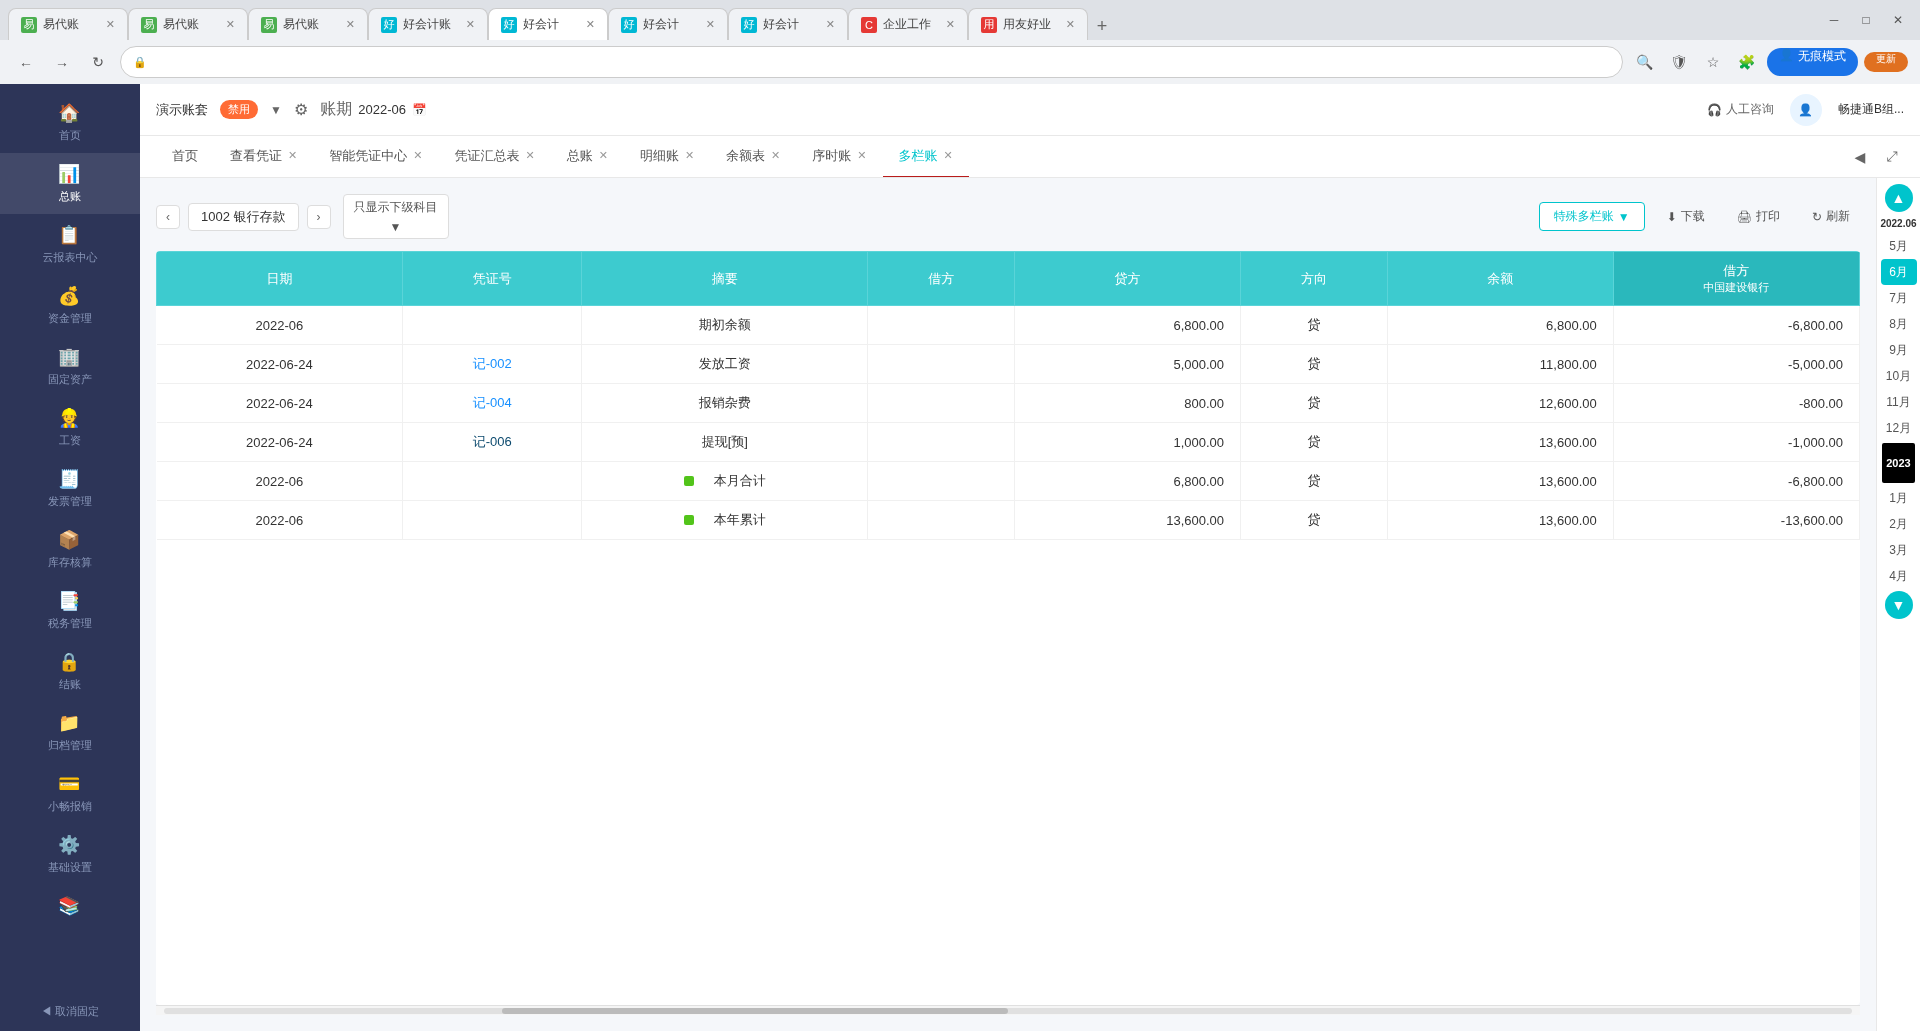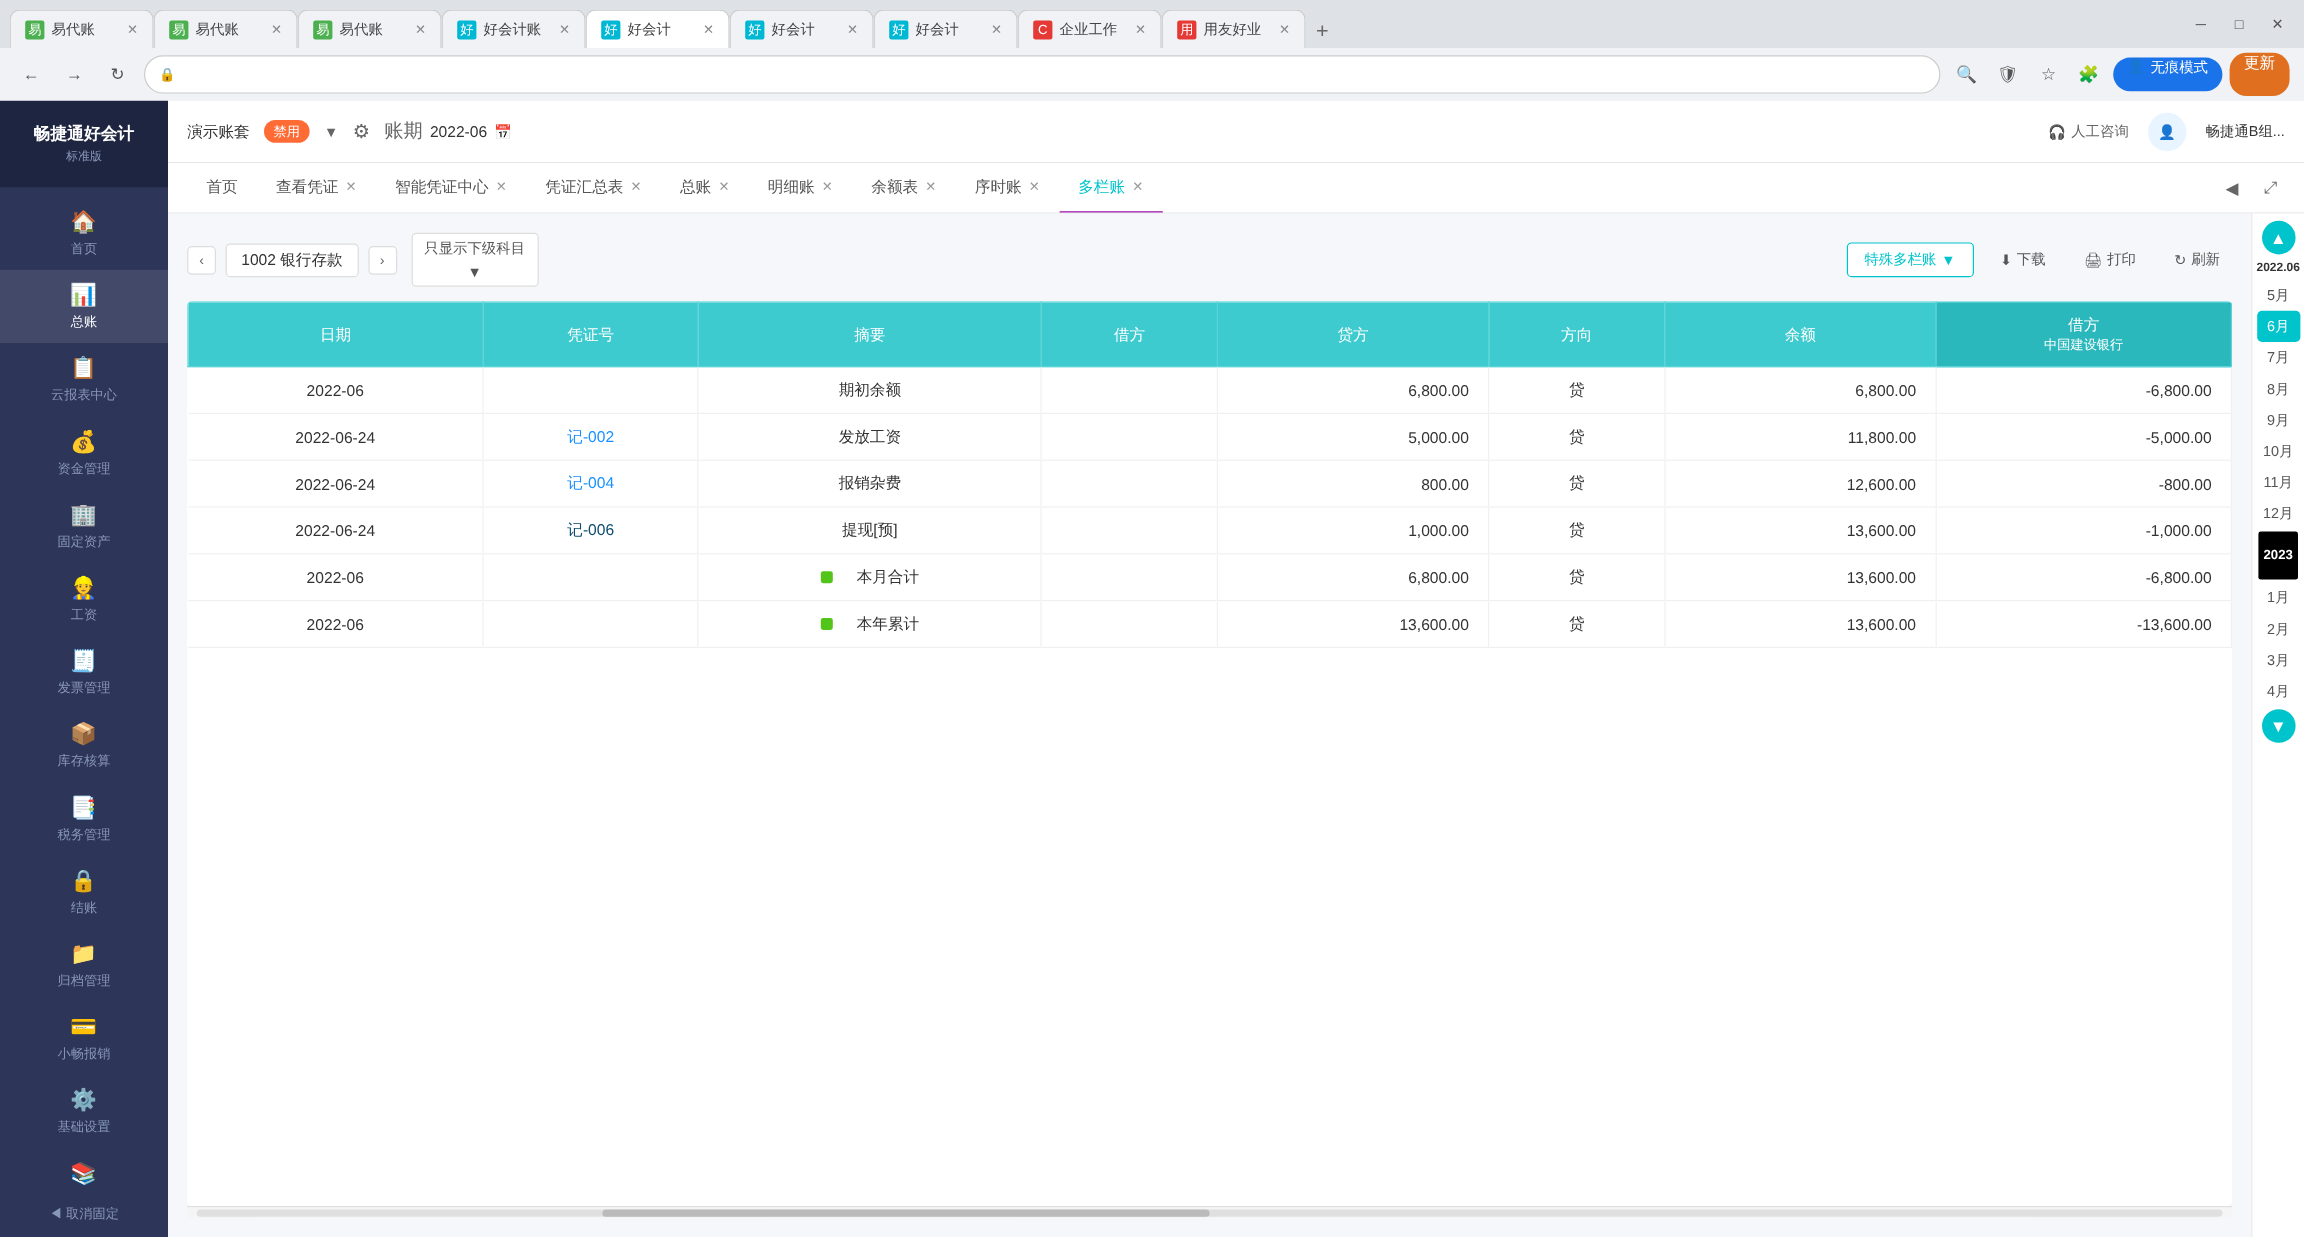--- a/index.html
+++ b/index.html
@@ -17,21 +17,21 @@
     .win-btn { width: 28px; height: 24px; display: flex; align-items: center; justify-content: center; font-size: 12px; cursor: pointer; color: #555; }
 
     
     .address-bar-row { background: #f0f2f5; height: 44px; display: flex; align-items: center; padding: 4px 12px; gap: 8px; }
     .nav-btn { width: 28px; height: 28px; display: flex; align-items: center; justify-content: center; color: #555; font-size: 14px; border-radius: 50%; cursor: pointer; }
     .address-bar { flex: 1; height: 32px; background: #fff; border: 1px solid #ccc; border-radius: 16px; display: flex; align-items: center; padding: 0 12px; font-size: 12px; color: #333; gap: 6px; }
     .address-bar .lock-icon { color: #5c9a40; font-size: 11px; }
     .address-text { flex: 1; font-size: 12px; color: #333; white-space: nowrap; overflow: hidden; text-overflow: ellipsis; }
     .browser-right-controls { display: flex; align-items: center; gap: 6px; }
     .profile-btn { height: 28px; padding: 0 12px; background: #1a73e8; color: #fff; border-radius: 14px; font-size: 12px; display: flex; align-items: flex-start; gap: 4px; cursor: pointer; }
-    .update-btn { height: 36px; padding: 0 12px; background: #e07020; color: #fff; border-radius: 14px; font-size: 13px; cursor: pointer; }
+    .update-btn { height: 20px; padding: 0 12px; background: #e07020; color: #fff; border-radius: 14px; font-size: 10px; cursor: pointer; }
 
     
     .app-layout { display: flex; height: calc(1031px - 84px); }
 
     
     .sidebar { width: 140px; background: #2d3558; display: flex; flex-direction: column; overflow: hidden; flex-shrink: 0; }
     .sidebar-logo { height: 72px; background: #1e2540; display: flex; flex-direction: column; align-items: center; justify-content: center; gap: 2px; }
     .logo-text { color: #fff; font-size: 14px; font-weight: bold; }
     .logo-sub { color: #8896b8; font-size: 10px; }
     .sidebar-nav { flex: 1; overflow-y: auto; padding: 8px 0; }
@@ -54,21 +54,21 @@
     .period-value { font-size: 13px; color: #333; font-weight: 500; }
     .period-calendar-icon { color: #666; cursor: pointer; }
     .header-right { margin-left: auto; display: flex; align-items: center; gap: 16px; }
     .ai-consult { display: flex; align-items: center; gap: 4px; color: #666; font-size: 12px; cursor: pointer; }
     .user-avatar { width: 32px; height: 32px; border-radius: 50%; background: #e8f4ff; display: flex; align-items: center; justify-content: center; overflow: hidden; cursor: pointer; }
     .user-name { font-size: 12px; color: #333; cursor: pointer; }
 
     
     .content-tabs { background: #fff; border-bottom: 1px solid #e8e8e8; display: flex; align-items: center; padding: 0 16px; height: 42px; overflow: hidden; }
     .content-tab { padding: 0 16px; height: 42px; display: flex; align-items: center; font-size: 13px; color: #555; cursor: pointer; white-space: nowrap; gap: 6px; border-bottom: 2px solid transparent; }
-    .content-tab.active { color: #00c4cc; border-bottom: 2px solid #a21caf; }
+    .content-tab.active { color: #00c4cc; border-bottom: 2px solid #b91c1c; }
     .content-tab .tab-x { font-size: 11px; color: #999; cursor: pointer; }
     .tab-collapse-btn { margin-left: auto; display: flex; align-items: center; gap: 8px; }
     .tab-icon-btn { width: 24px; height: 24px; display: flex; align-items: center; justify-content: center; color: #666; cursor: pointer; font-size: 14px; }
 
     
     .page-content { flex: 1; overflow: hidden; background: #f5f7fa; display: flex; }
     .ledger-area { flex: 1; display: flex; flex-direction: column; padding: 16px; overflow: hidden; }
 
     
     .ledger-toolbar { display: flex; align-items: center; gap: 12px; margin-bottom: 12px; }
@@ -181,24 +181,20 @@
       <span>👤</span>
       <span>无痕模式</span>
     </div>
     <div class="update-btn">更新</div>
   </div>
 </div>
 
 <div class="app-layout">
 
   <div class="sidebar">
-    <div class="sidebar-logo">
-      <div class="logo-text">畅捷通好会计</div>
-      <div class="logo-sub">标准版</div>
-    </div>
     <div class="sidebar-nav">
 
     <div class="sidebar-item">
     <span class="icon">🏠</span>
     <span class="label">首页</span>
   </div>
         <div class="sidebar-item active">
     <span class="icon">📊</span>
     <span class="label">总账</span>
   </div>

